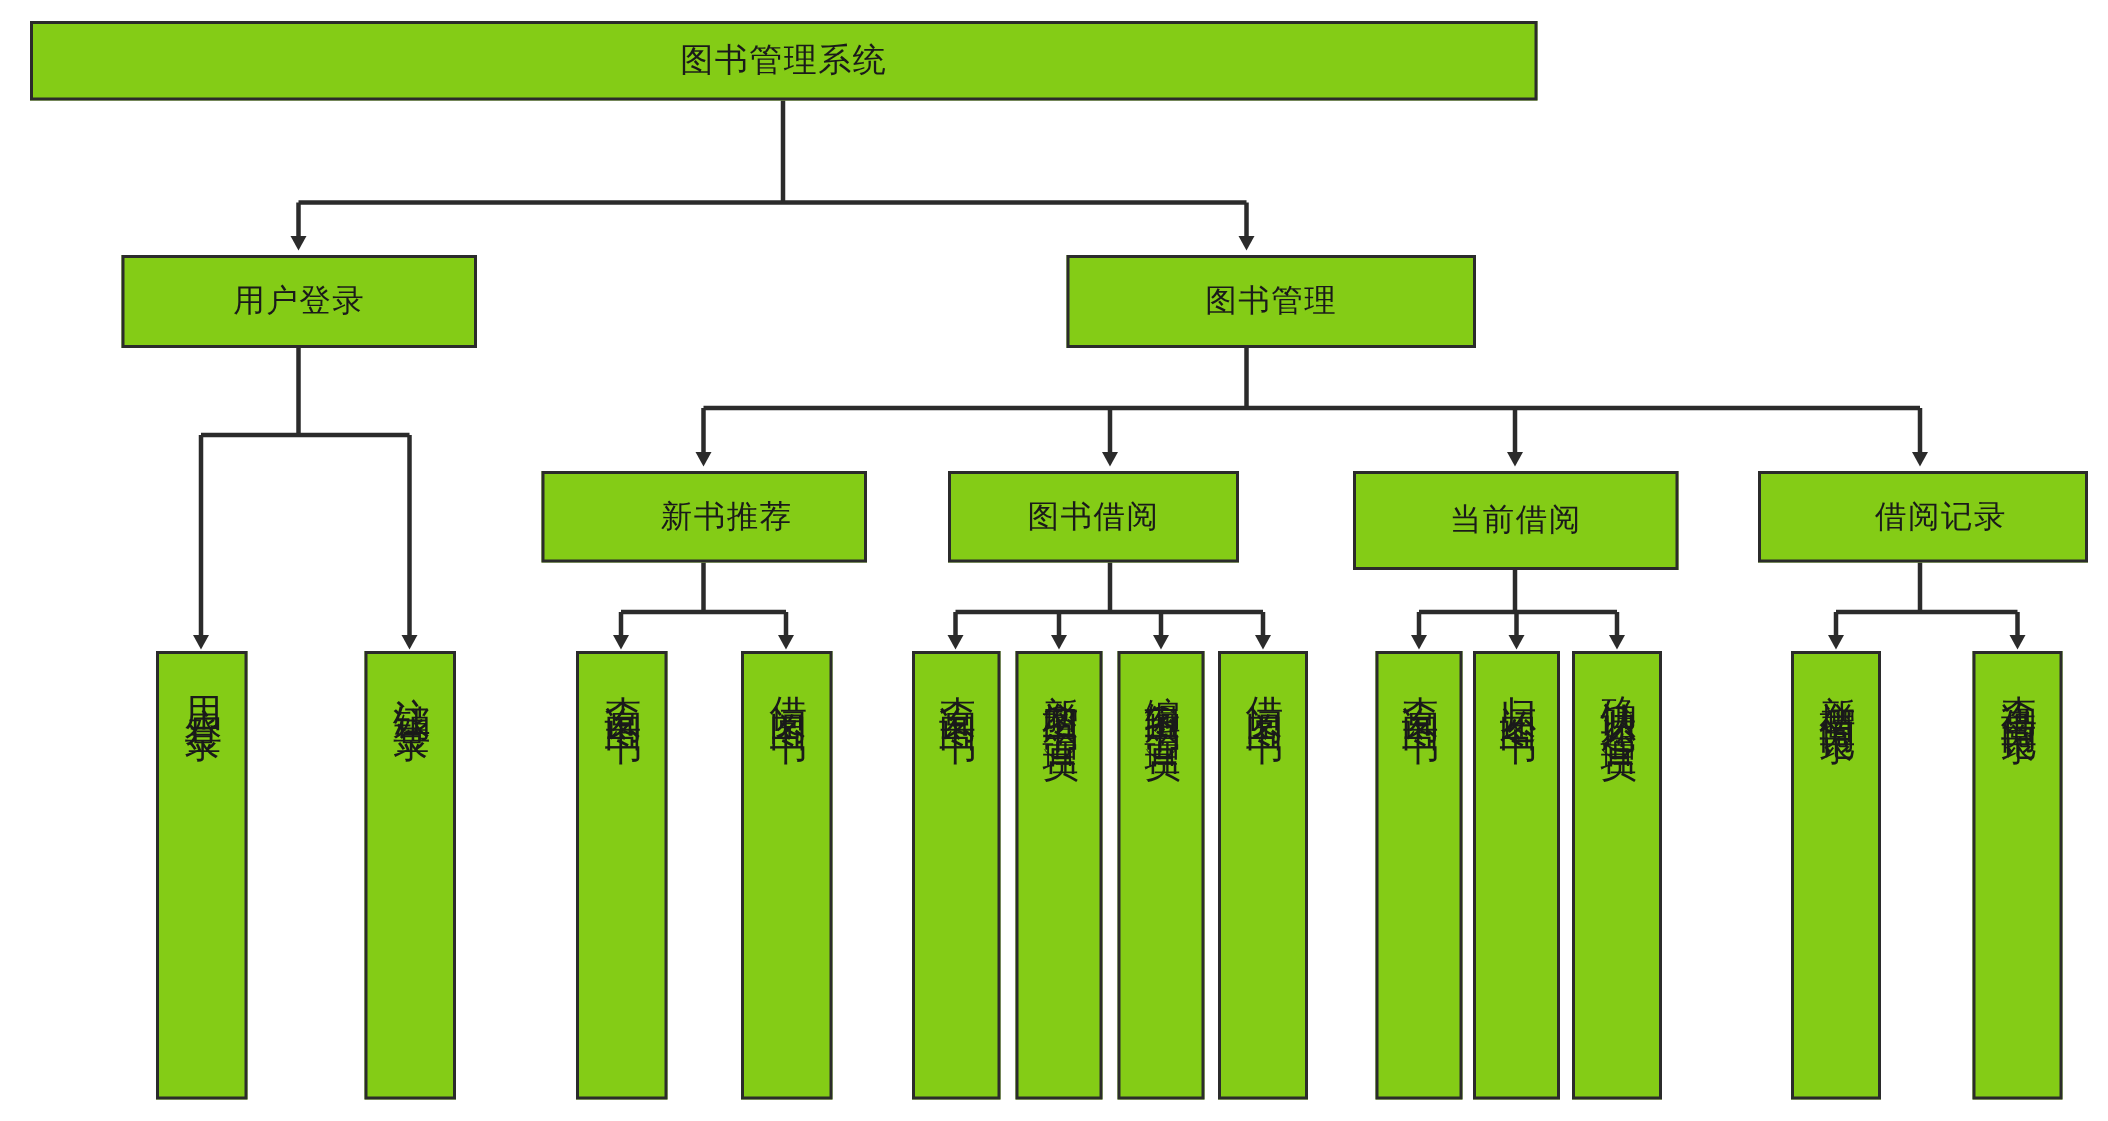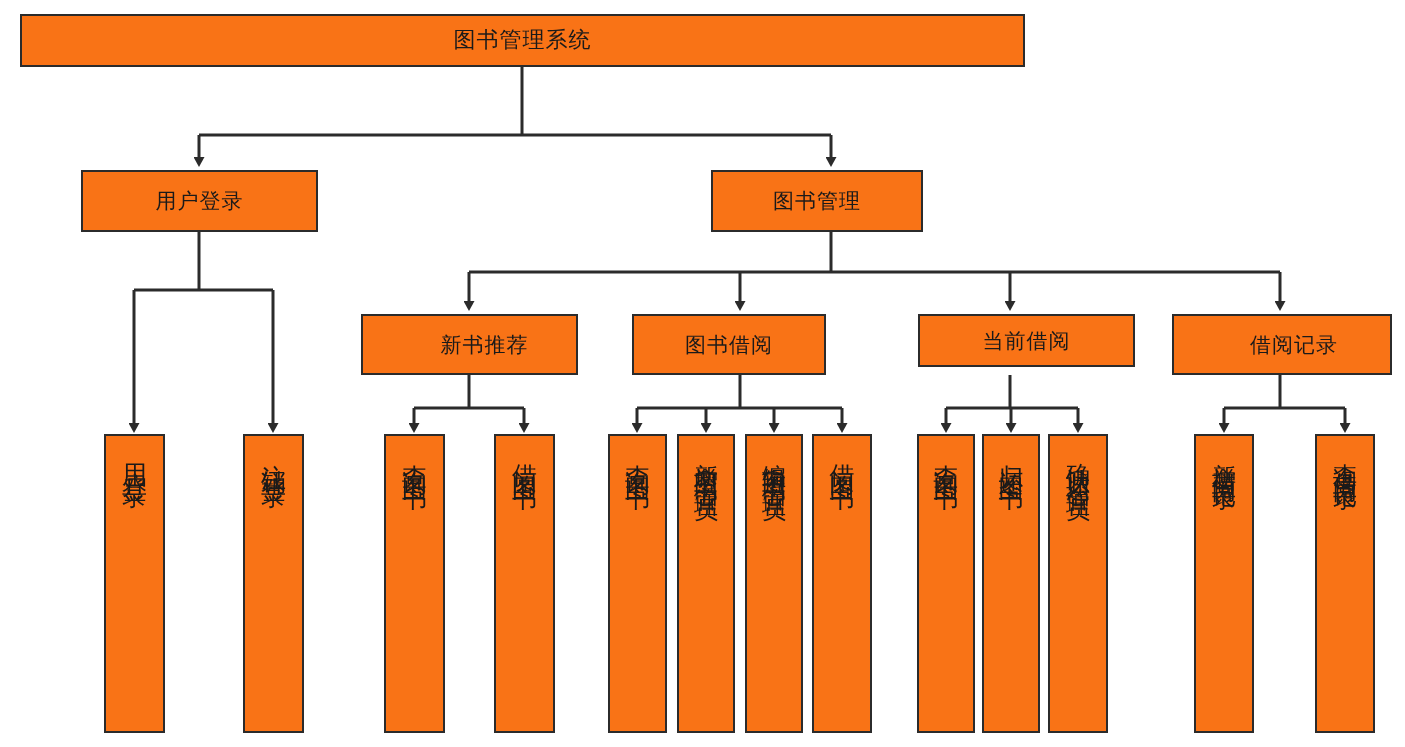--- a/index.html
+++ b/index.html
@@ -9,21 +9,21 @@
     font-family:"Liberation Sans","DejaVu Sans",sans-serif;
     overflow:hidden;
   }
   #canvas{position:relative;width:1405px;height:747px;}
   svg#wires{position:absolute;left:0;top:0;width:1405px;height:747px;}
 
   .node{
     position:absolute;
     box-sizing:border-box;
     border:2px solid #2b2b2b;
-    background:#f97316;
+    background:#84cc16;
     display:flex;
     align-items:center;
     justify-content:center;
     color:#1a1a1a;
   }
   .node .lbl{
     display:block;
     text-align:center;
     line-height:1.12;
     white-space:pre;
@@ -111,31 +111,31 @@
     </g>
   </svg>
 
   <div class="node h-node" id="n-root" style="left:20px;top:14px;width:1005px;height:53px;">
     <span class="lbl">图书管理系统</span>
   </div>
 
   <div class="node h-node" style="left:81px;top:170px;width:237px;height:62px;">
     <span class="lbl">用户登录</span>
   </div>
-  <div class="node h-node" style="left:711px;top:170px;width:212px;height:62px;">
+  <div class="node h-node" style="left:711px;top:170px;width:273px;height:62px;">
     <span class="lbl">图书管理</span>
   </div>
 
   <div class="node h-node" style="left:361px;top:314px;width:217px;height:61px;padding-left:30px;">
     <span class="lbl">新书推荐</span>
   </div>
   <div class="node h-node" style="left:632px;top:314px;width:194px;height:61px;">
     <span class="lbl">图书借阅</span>
   </div>
-  <div class="node h-node" style="left:902px;top:314px;width:217px;height:53px;margin-left:16px;">
+  <div class="node h-node" style="left:902px;top:314px;width:217px;height:66px;">
     <span class="lbl">当前借阅</span>
   </div>
   <div class="node h-node" style="left:1172px;top:314px;width:220px;height:61px;padding-left:24px;">
     <span class="lbl">借阅记录</span>
   </div>
 
   <div class="node v-node" style="left:104px;top:434px;width:61px;height:299px;">
     <span class="lbl">用户登录</span>
   </div>
   <div class="node v-node" style="left:243px;top:434px;width:61px;height:299px;">

